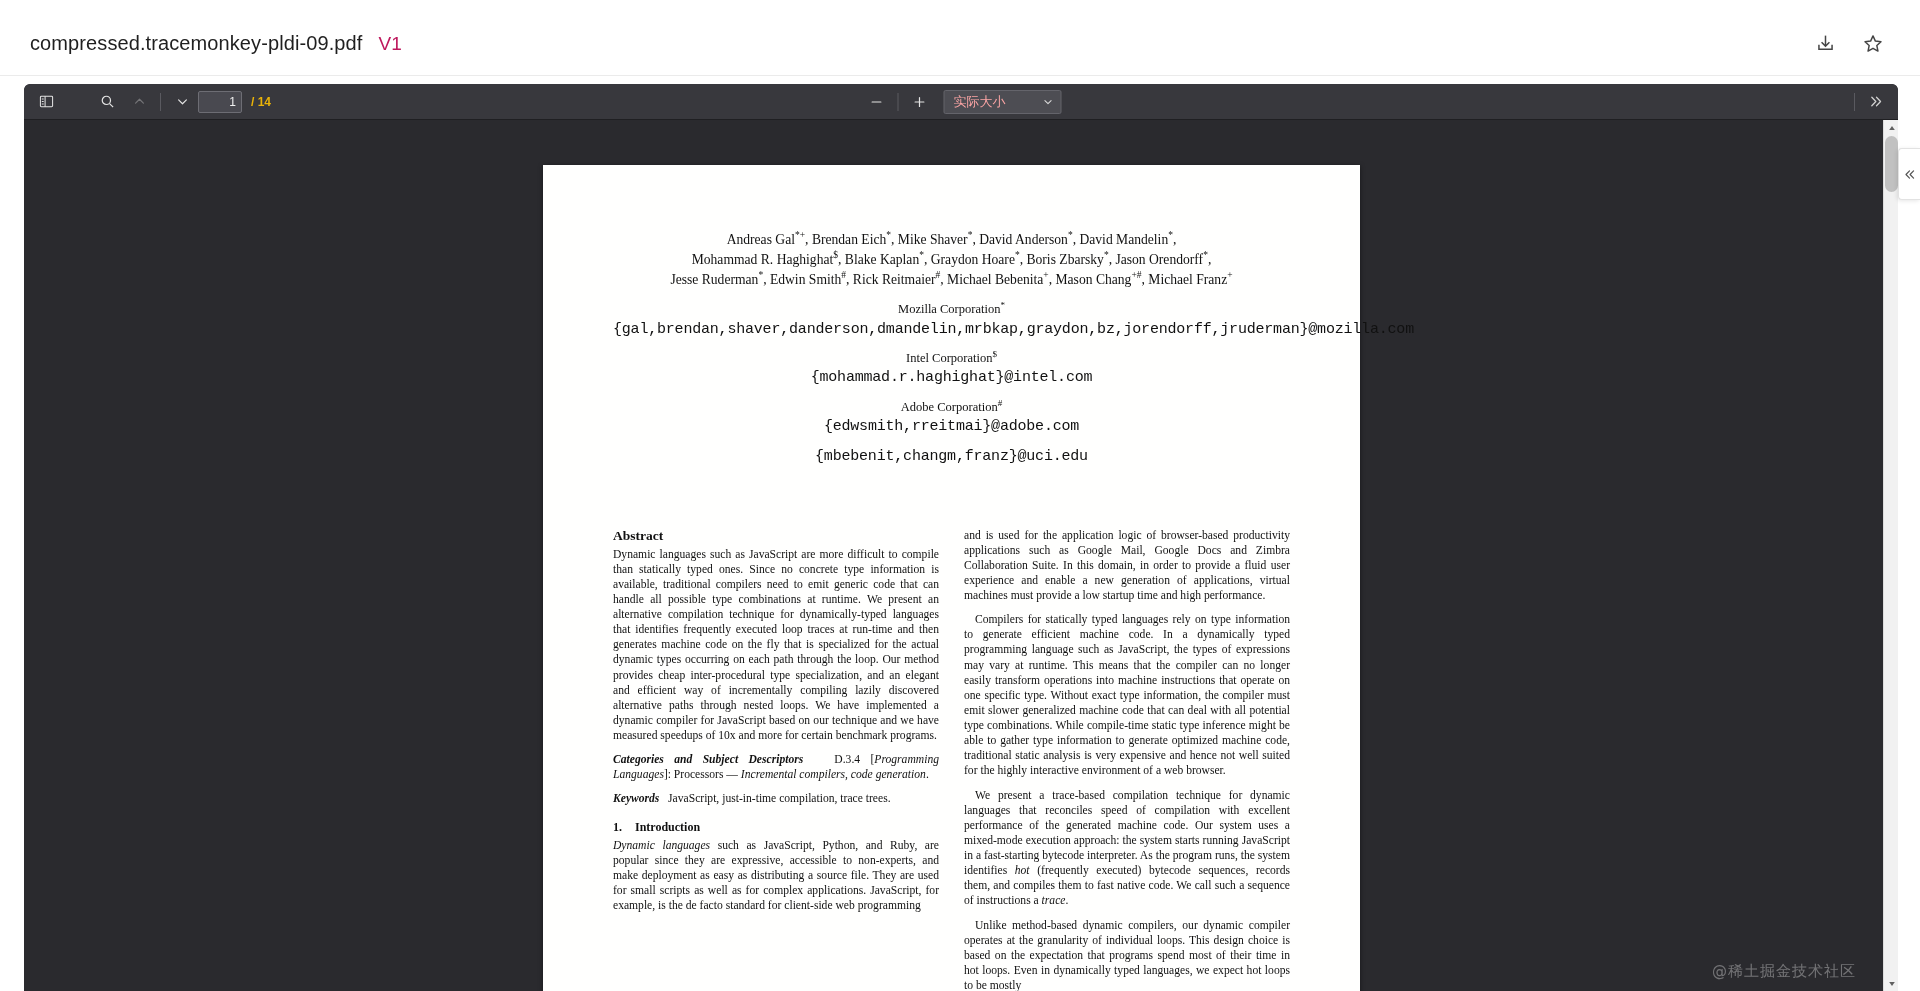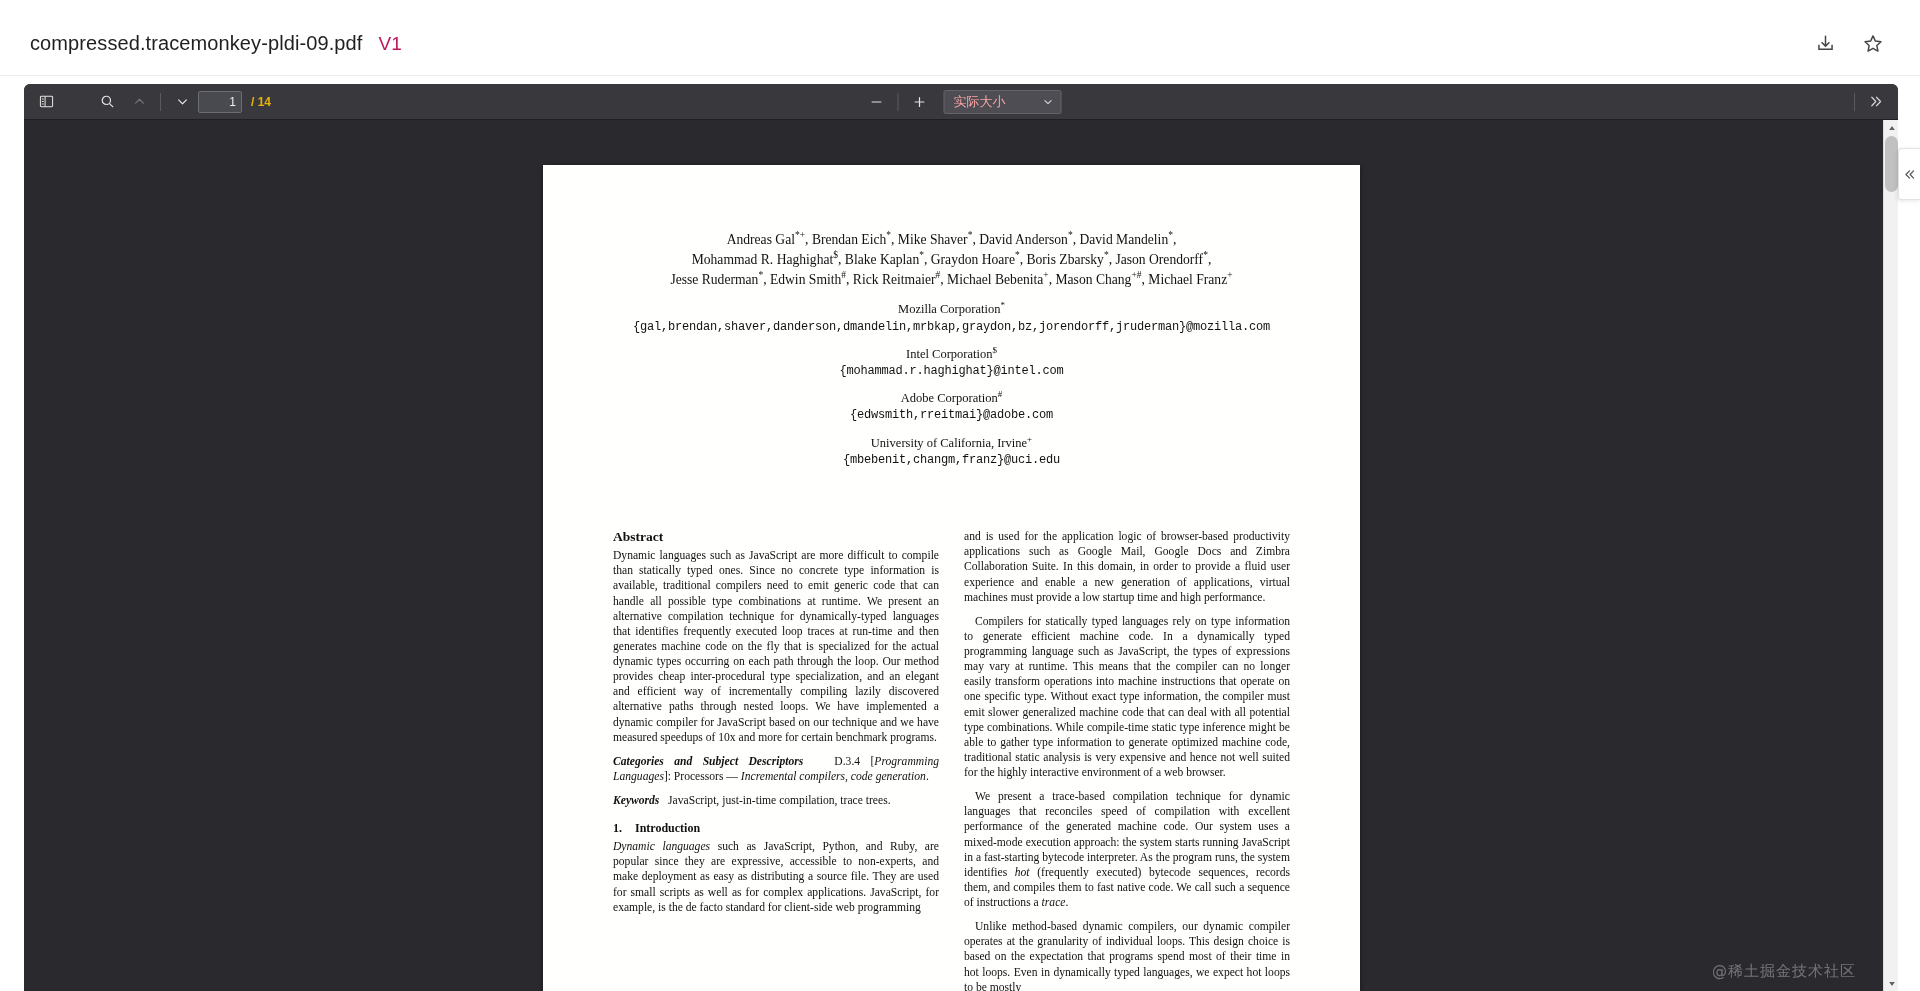--- a/index.html
+++ b/index.html
@@ -145,21 +145,21 @@
     margin-bottom: 11px;
   }
   .authors sup { font-size: 9.5px; }
   .affil-block { text-align: center; margin-bottom: 8px; }
   .affil-name {
     font-size: 12.5px; line-height: 1.35;
   }
   .affil-name sup { font-size: 9px; }
   .affil-mail {
     font-family: "Liberation Mono", monospace;
-    font-size: 12px;
+    font-size: 15px;
     letter-spacing: -0.2px;
     line-height: 1.45;
   }
   .columns {
     display: flex; gap: 25px;
     margin-top: 60px;
   }
   .col { width: 332px; }
   .sec-head {
     font-size: 13.5px; font-weight: bold;
@@ -345,23 +345,20 @@
         </div>
 
         <div class="affil-block">
           <div class="affil-name">
             <span>Adobe Corporation</span><sup>#</sup>
           </div>
           <div class="affil-mail">{edwsmith,rreitmai}@adobe.com</div>
         </div>
 
         <div class="affil-block">
-          <div class="affil-name">
-            <span>University of California, Irvine</span><sup>+</sup>
-          </div>
           <div class="affil-mail">{mbebenit,changm,franz}@uci.edu</div>
         </div>
 
         <div class="columns">
 
           <div class="col">
             <div class="sec-head">Abstract</div>
             <div class="body-p">Dynamic languages such as JavaScript are more difficult to compile than statically typed ones. Since no concrete type information is available, traditional compilers need to emit generic code that can handle all possible type combinations at runtime. We present an alternative compilation technique for dynamically-typed languages that identifies frequently executed loop traces at run-time and then generates machine code on the fly that is specialized for the actual dynamic types occurring on each path through the loop. Our method provides cheap inter-procedural type specialization, and an elegant and efficient way of incrementally compiling lazily discovered alternative paths through nested loops. We have implemented a dynamic compiler for JavaScript based on our technique and we have measured speedups of 10x and more for certain benchmark programs.</div>
 
             <div class="body-p">

